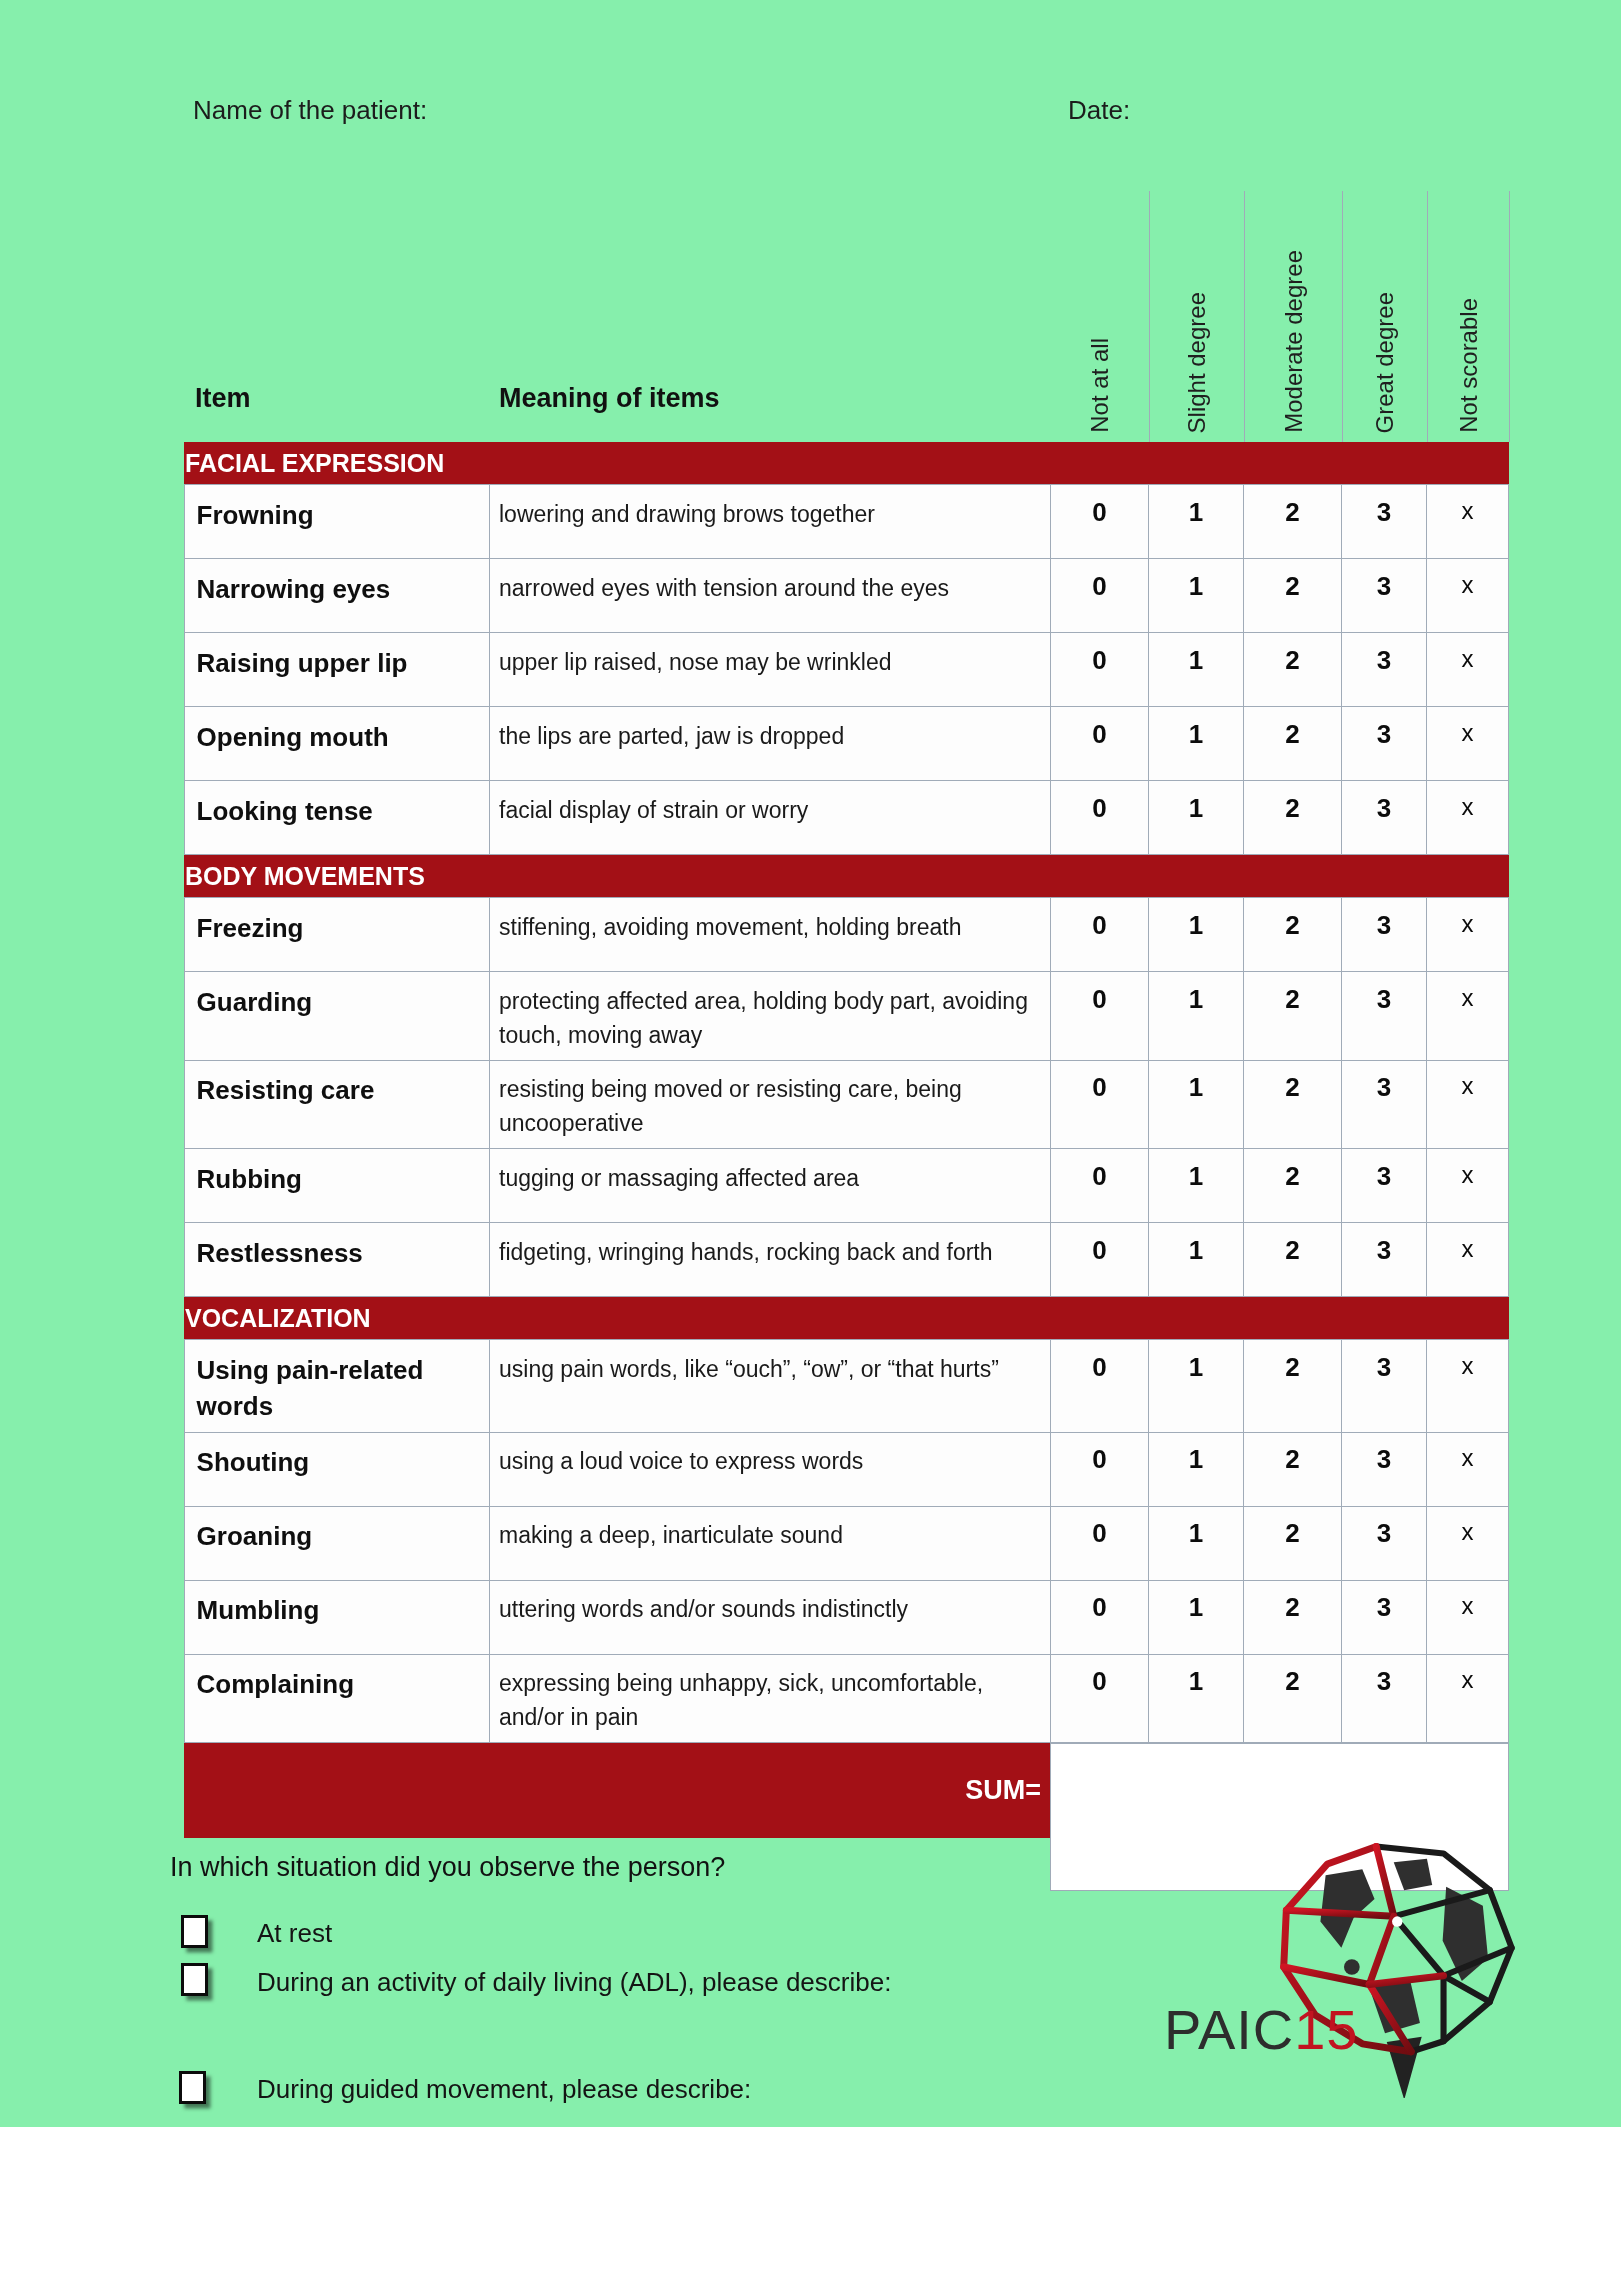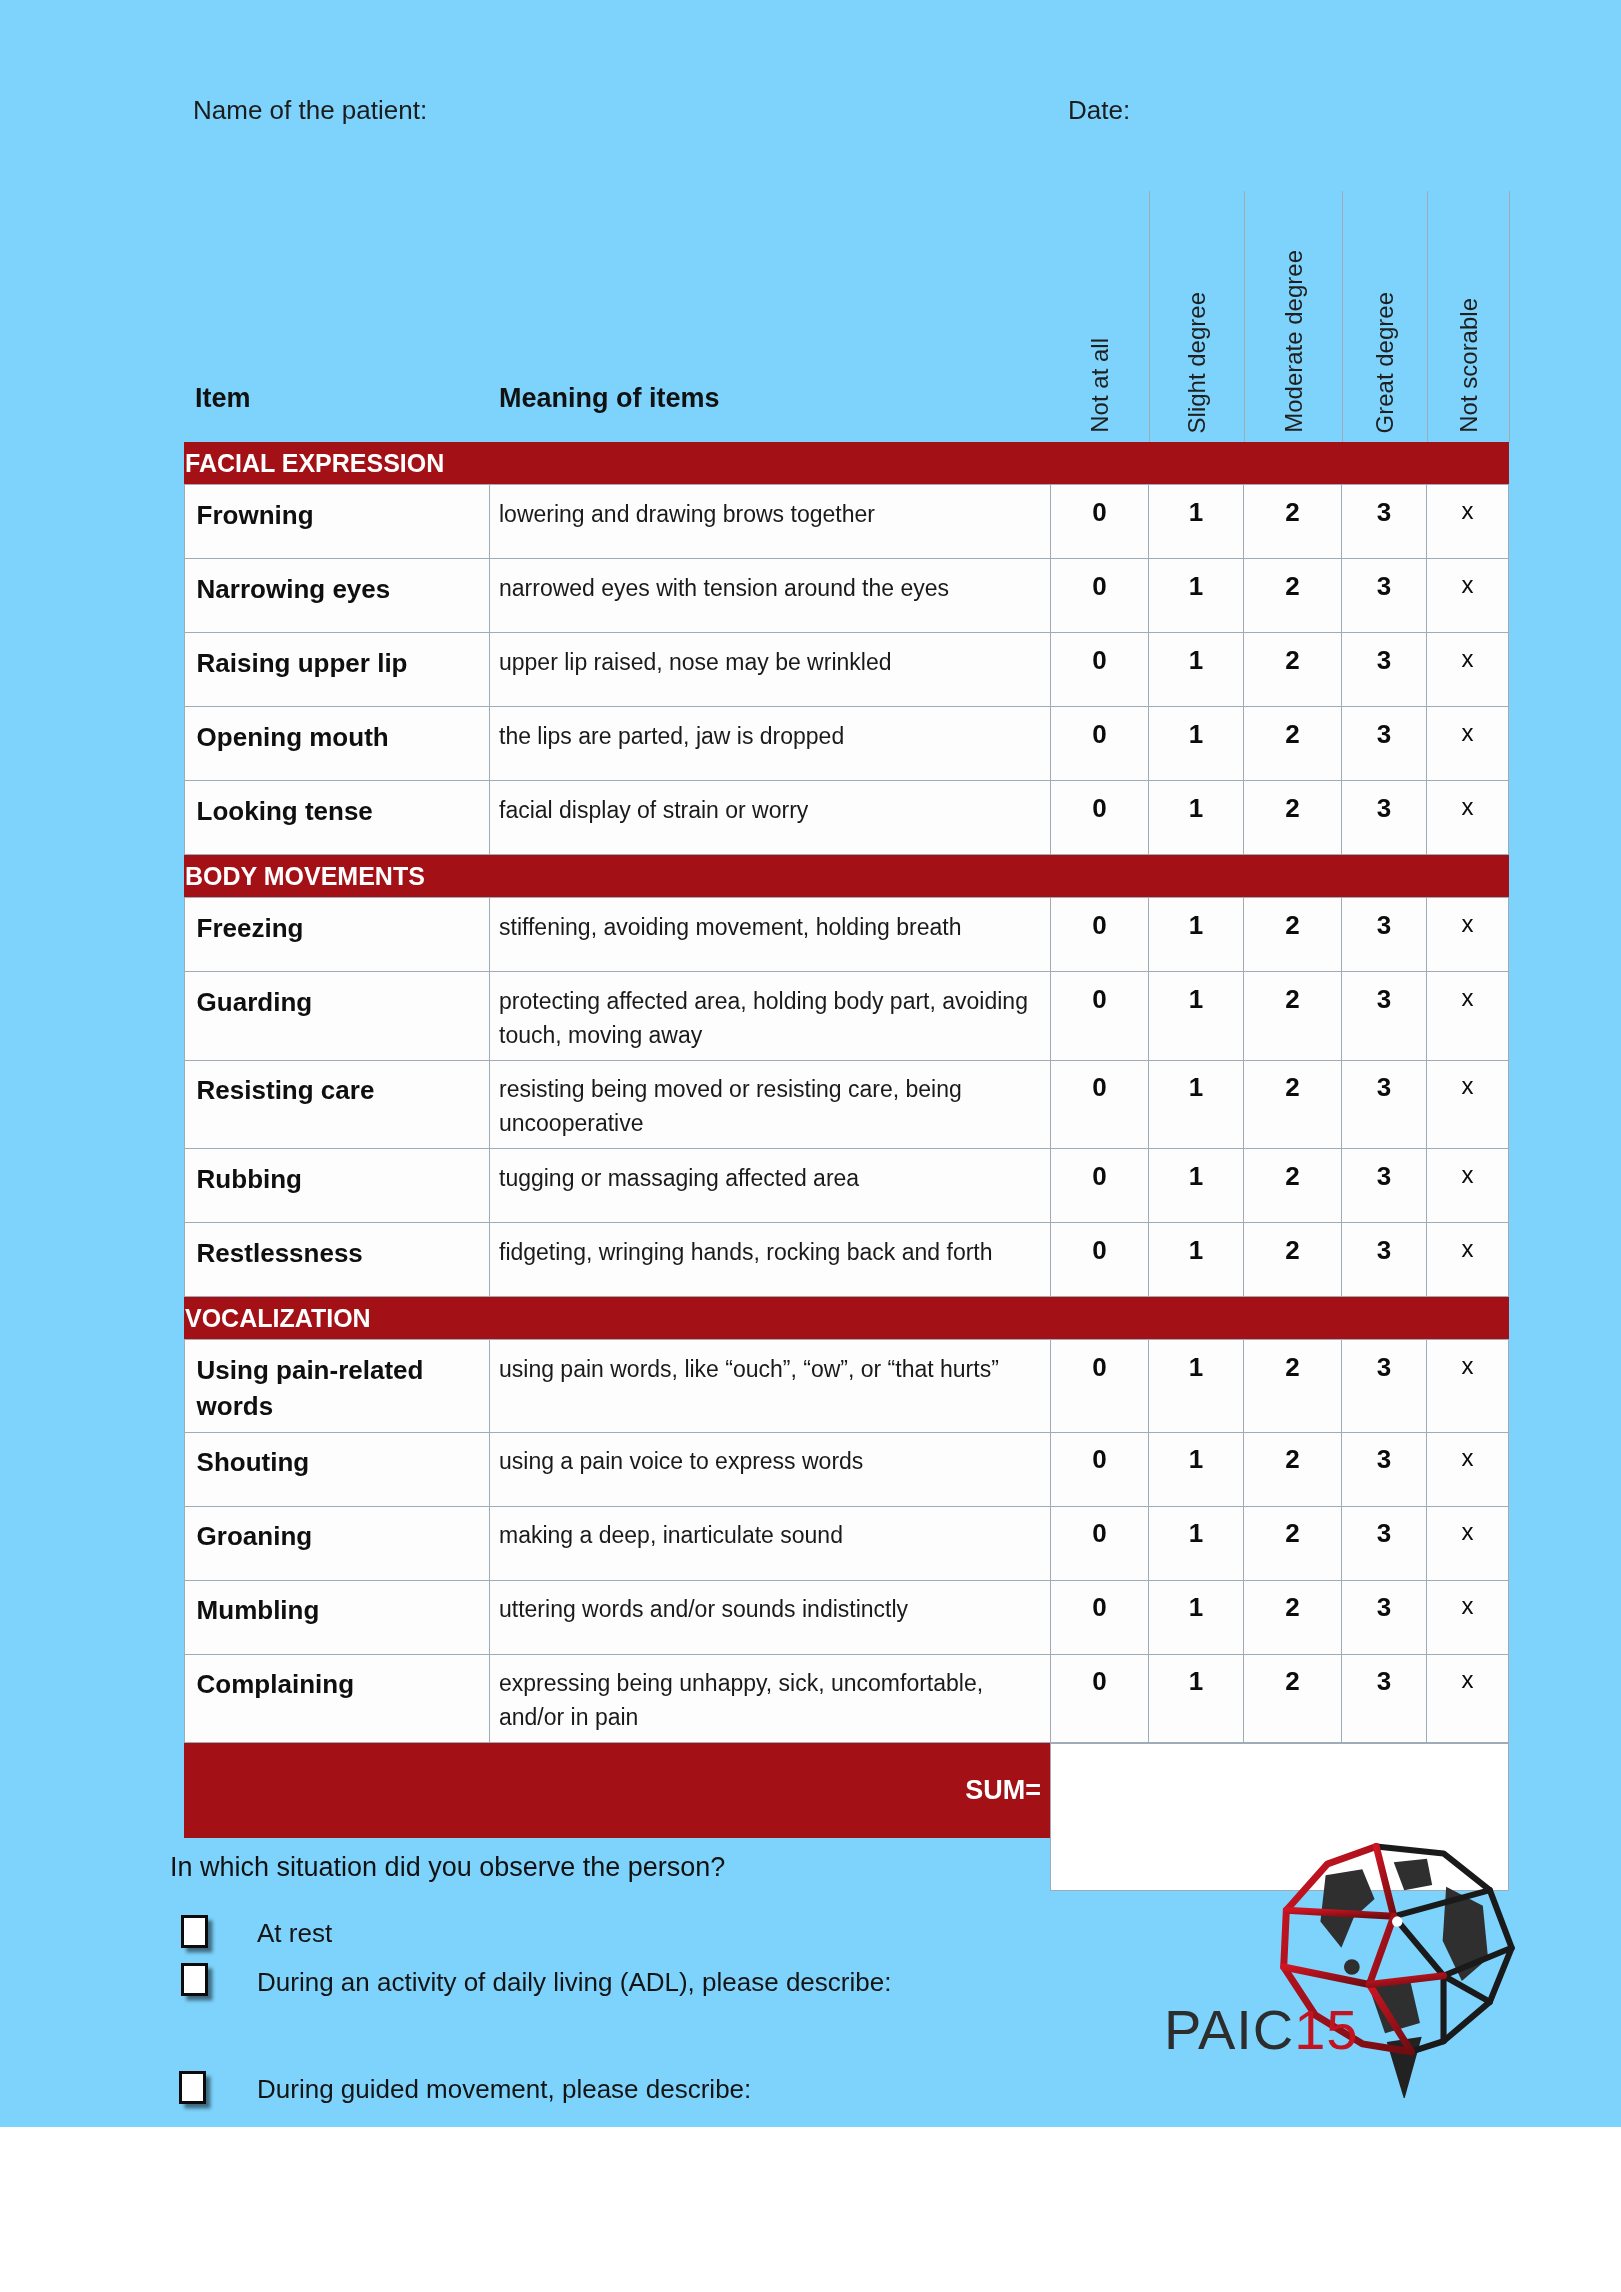--- a/index.html
+++ b/index.html
@@ -4,21 +4,21 @@
 <style>
   :root{
     --red:#a31016;
     --line:#a0abb8;
     --ink:#1a1a1a;
     --title:#3d3d3d;
   }
   *{box-sizing:border-box;margin:0;padding:0;}
   html,body{background:#ffffff;}
   body{font-family:"Liberation Sans", sans-serif;color:var(--ink);}
-  .page{position:relative;width:1622px;height:2127px;background:#7dd3fc;overflow:hidden;}
+  .page{position:relative;width:1622px;height:2127px;background:#86efac;overflow:hidden;}
 
   .top-label{position:absolute;font-size:26px;color:#1c1c1c;}
   .name-label{left:193px;top:95px;}
   .date-label{left:1068px;top:95px;}
 
   .title{position:absolute;left:184px;top:172px;width:770px;
          font-size:41px;font-weight:bold;color:var(--title);line-height:51px;}
 
   .col-label{position:absolute;top:383px;font-size:27px;font-weight:bold;color:#111;}
   .item-header{left:195px;}
@@ -211,21 +211,21 @@
       <div class="cell meaning">using pain words, like “ouch”, “ow”, or “that hurts”</div>
       <div class="cell score">0</div>
       <div class="cell score">1</div>
       <div class="cell score">2</div>
       <div class="cell score">3</div>
       <div class="cell score notscorable">x</div>
     </div>
 
     <div class="row">
       <div class="cell item">Shouting</div>
-      <div class="cell meaning">using a pain voice to express words</div>
+      <div class="cell meaning">using a loud voice to express words</div>
       <div class="cell score">0</div>
       <div class="cell score">1</div>
       <div class="cell score">2</div>
       <div class="cell score">3</div>
       <div class="cell score notscorable">x</div>
     </div>
 
     <div class="row">
       <div class="cell item">Groaning</div>
       <div class="cell meaning">making a deep, inarticulate sound</div>

